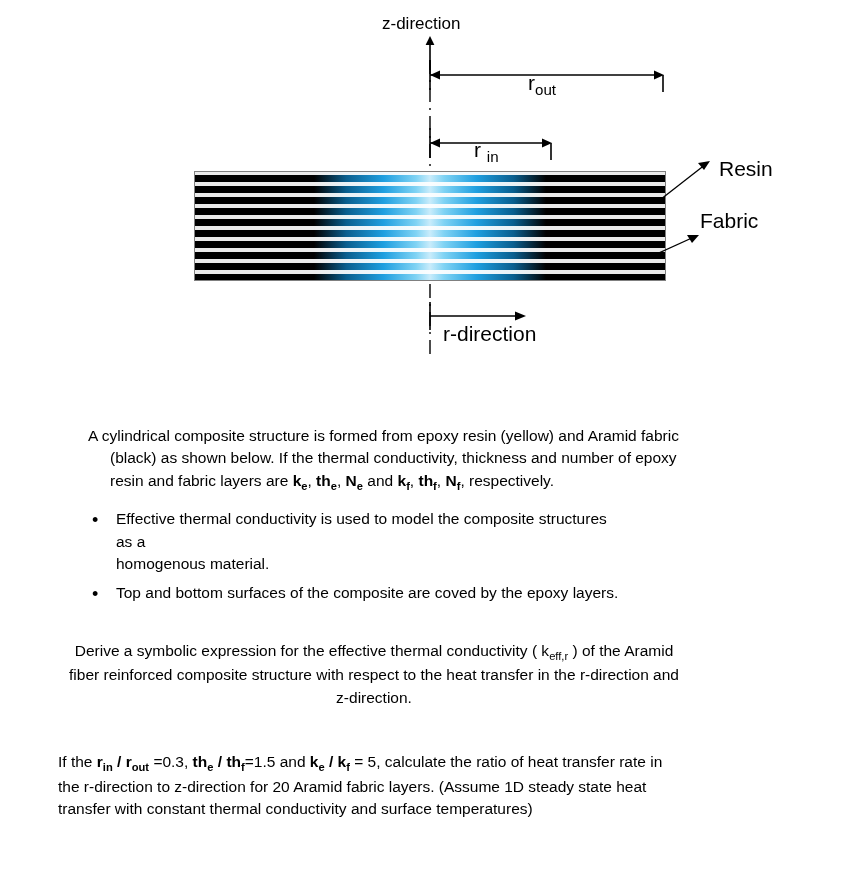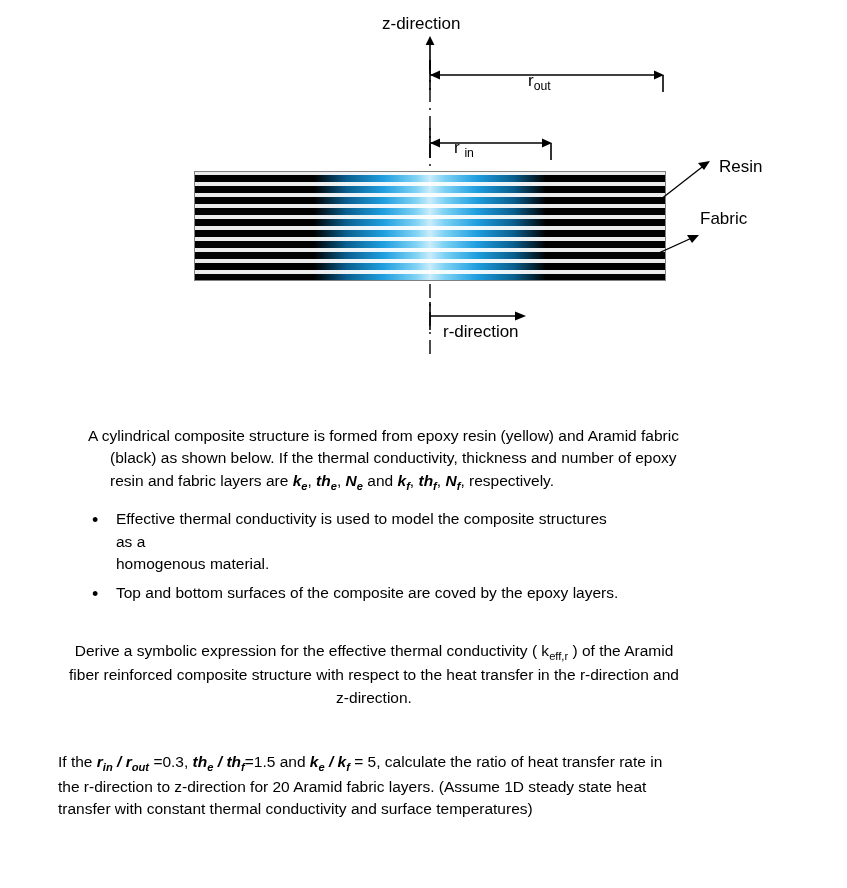--- a/index.html
+++ b/index.html
@@ -18,21 +18,21 @@
 
   
   #figure {
     position: relative;
     width: 847px;
     height: 400px;
   }
 
   .fig-label {
     position: absolute;
-    font-size: 17px;
+    font-size: 21px;
     color: #000;
     white-space: nowrap;
   }
 
   
   #composite {
     position: absolute;
     left: 194px;
     top: 171px;
     width: 472px;
@@ -129,21 +129,21 @@
     top: -1px;
     font-size: 18px;
   }
   #para-derive {
     margin: 36px 55px 0 58px;
     text-align: center;
   }
   #para-calc {
     margin: 42px 45px 0 58px;
   }
-  .bold { font-weight: bold; font-style: italic; }
+  .bold { font-weight: bold; }
   sub { font-size: 0.72em; }
 </style>
 </head>
 <body>
 
 <div id="figure">
 
   <div class="fig-label" style="left:382px; top:14px; font-size:17px;">z-direction</div>
 
   <svg id="z-arrow" viewBox="0 0 16 34">
@@ -164,21 +164,21 @@
   </svg>
   <div class="fig-label" style="left:528px; top:71px;"><span>r</span><sub>out</sub></div>
 
   <svg style="position:absolute; left:420px; top:126px; width:150px; height:34px;">
     <line x1="10" y1="2" x2="10" y2="32" stroke="#000" stroke-width="1.6"></line>
     <line x1="10" y1="17" x2="126" y2="17" stroke="#000" stroke-width="1.6"></line>
     <polygon points="132,17 122,12.5 122,21.5" fill="#000"></polygon>
     <polygon points="10,17 20,12.5 20,21.5" fill="#000"></polygon>
     <line x1="131" y1="17" x2="131" y2="48" stroke="#000" stroke-width="1.6"></line>
   </svg>
-  <div class="fig-label" style="left:454px; top:138px;"><span>r</span>&nbsp;<sub>in</sub></div>
+  <div class="fig-label" style="left:474px; top:138px;"><span>r</span>&nbsp;<sub>in</sub></div>
 
   <div id="composite">
     <div id="comp-left"></div>
     <div id="comp-mid"></div>
     <div id="comp-right"></div>
     <div id="stripes"></div>
     <svg id="comp-border" viewBox="0 0 472 110" preserveAspectRatio="none">
       <rect x="0.5" y="0.5" width="471" height="109" fill="none" stroke="#808080" stroke-width="1"></rect>
     </svg>
   </div>

